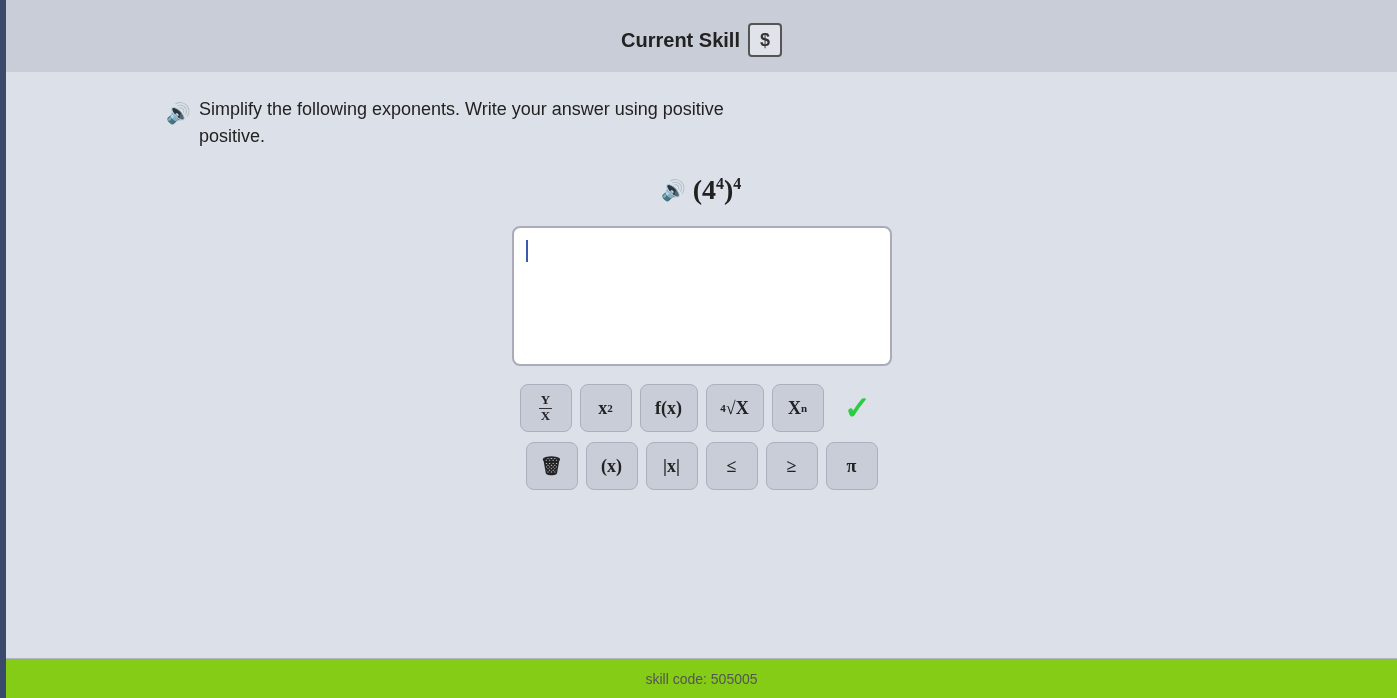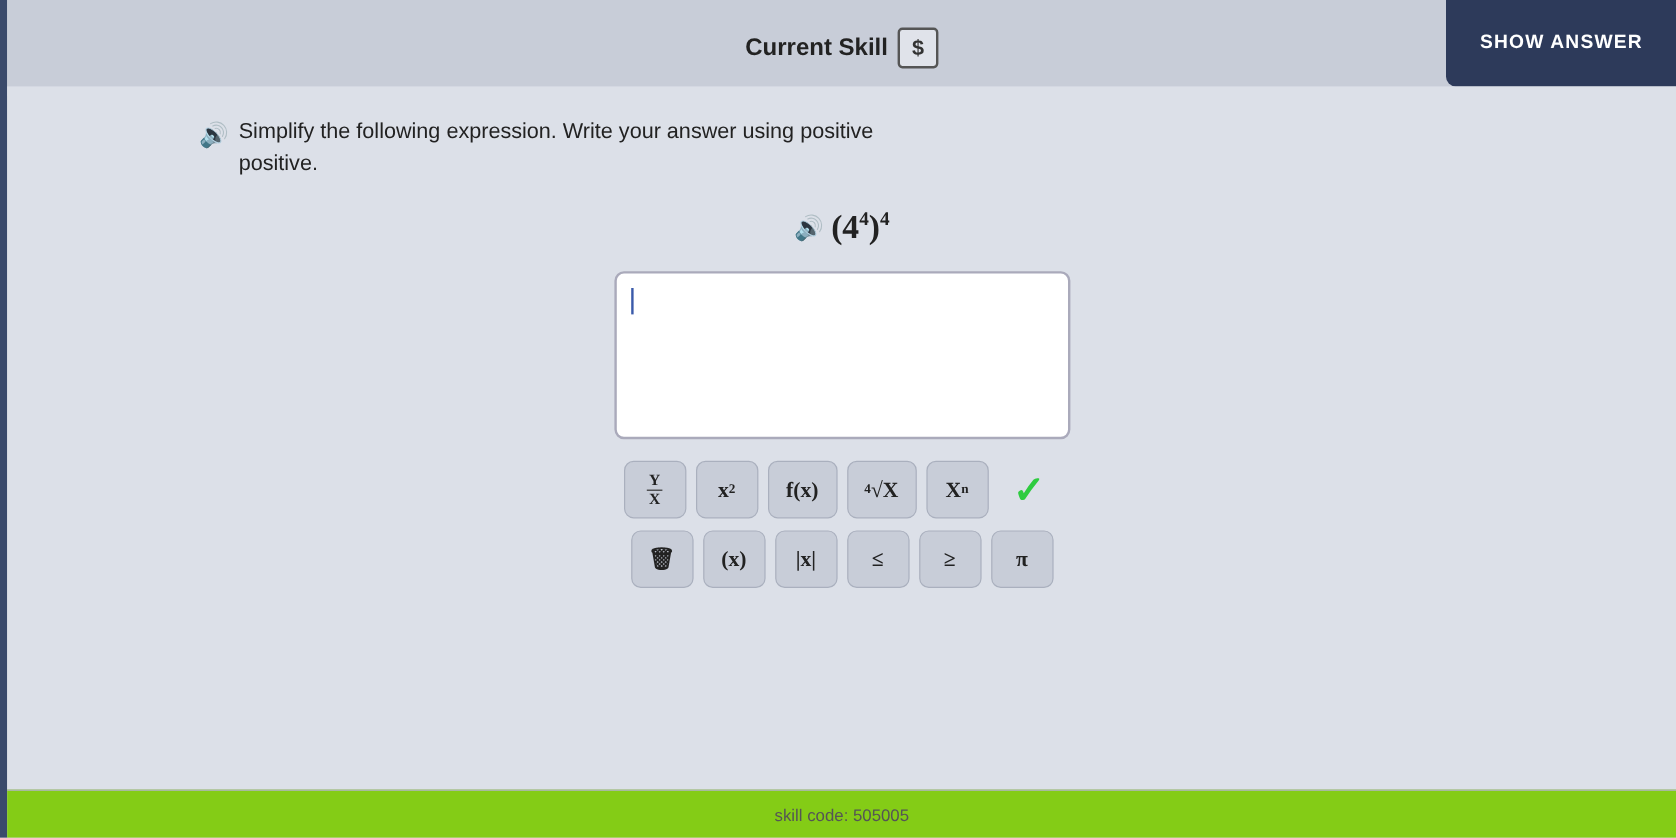--- a/index.html
+++ b/index.html
@@ -232,29 +232,28 @@
     }
   </style>
 </head>
 <body>
 
 <div class="sidebar-strip"></div>
 
 <div class="header-bar">
   <span class="current-skill-label">Current Skill</span>
   <span class="skill-icon-box">$</span>
-  <button class="show-answer-btn">SHOW ANSWER</button>
 </div>
 
 <div class="main-content">
 
   <div class="question-text">
     <span class="speaker-icon">🔊</span>
     <div>
-      <span>Simplify the following expression. Write your answer using positive</span><br>
+      <span>Simplify the following exponents. Write your answer using positive</span><br>
       <span>positive.</span>
     </div>
   </div>
 
   <div class="question-body">
 
     <div class="math-expression">
       <span class="math-speaker">🔊</span>
       <span class="math-formula">
         (4<sup>4</sup>)<sup>4</sup>

